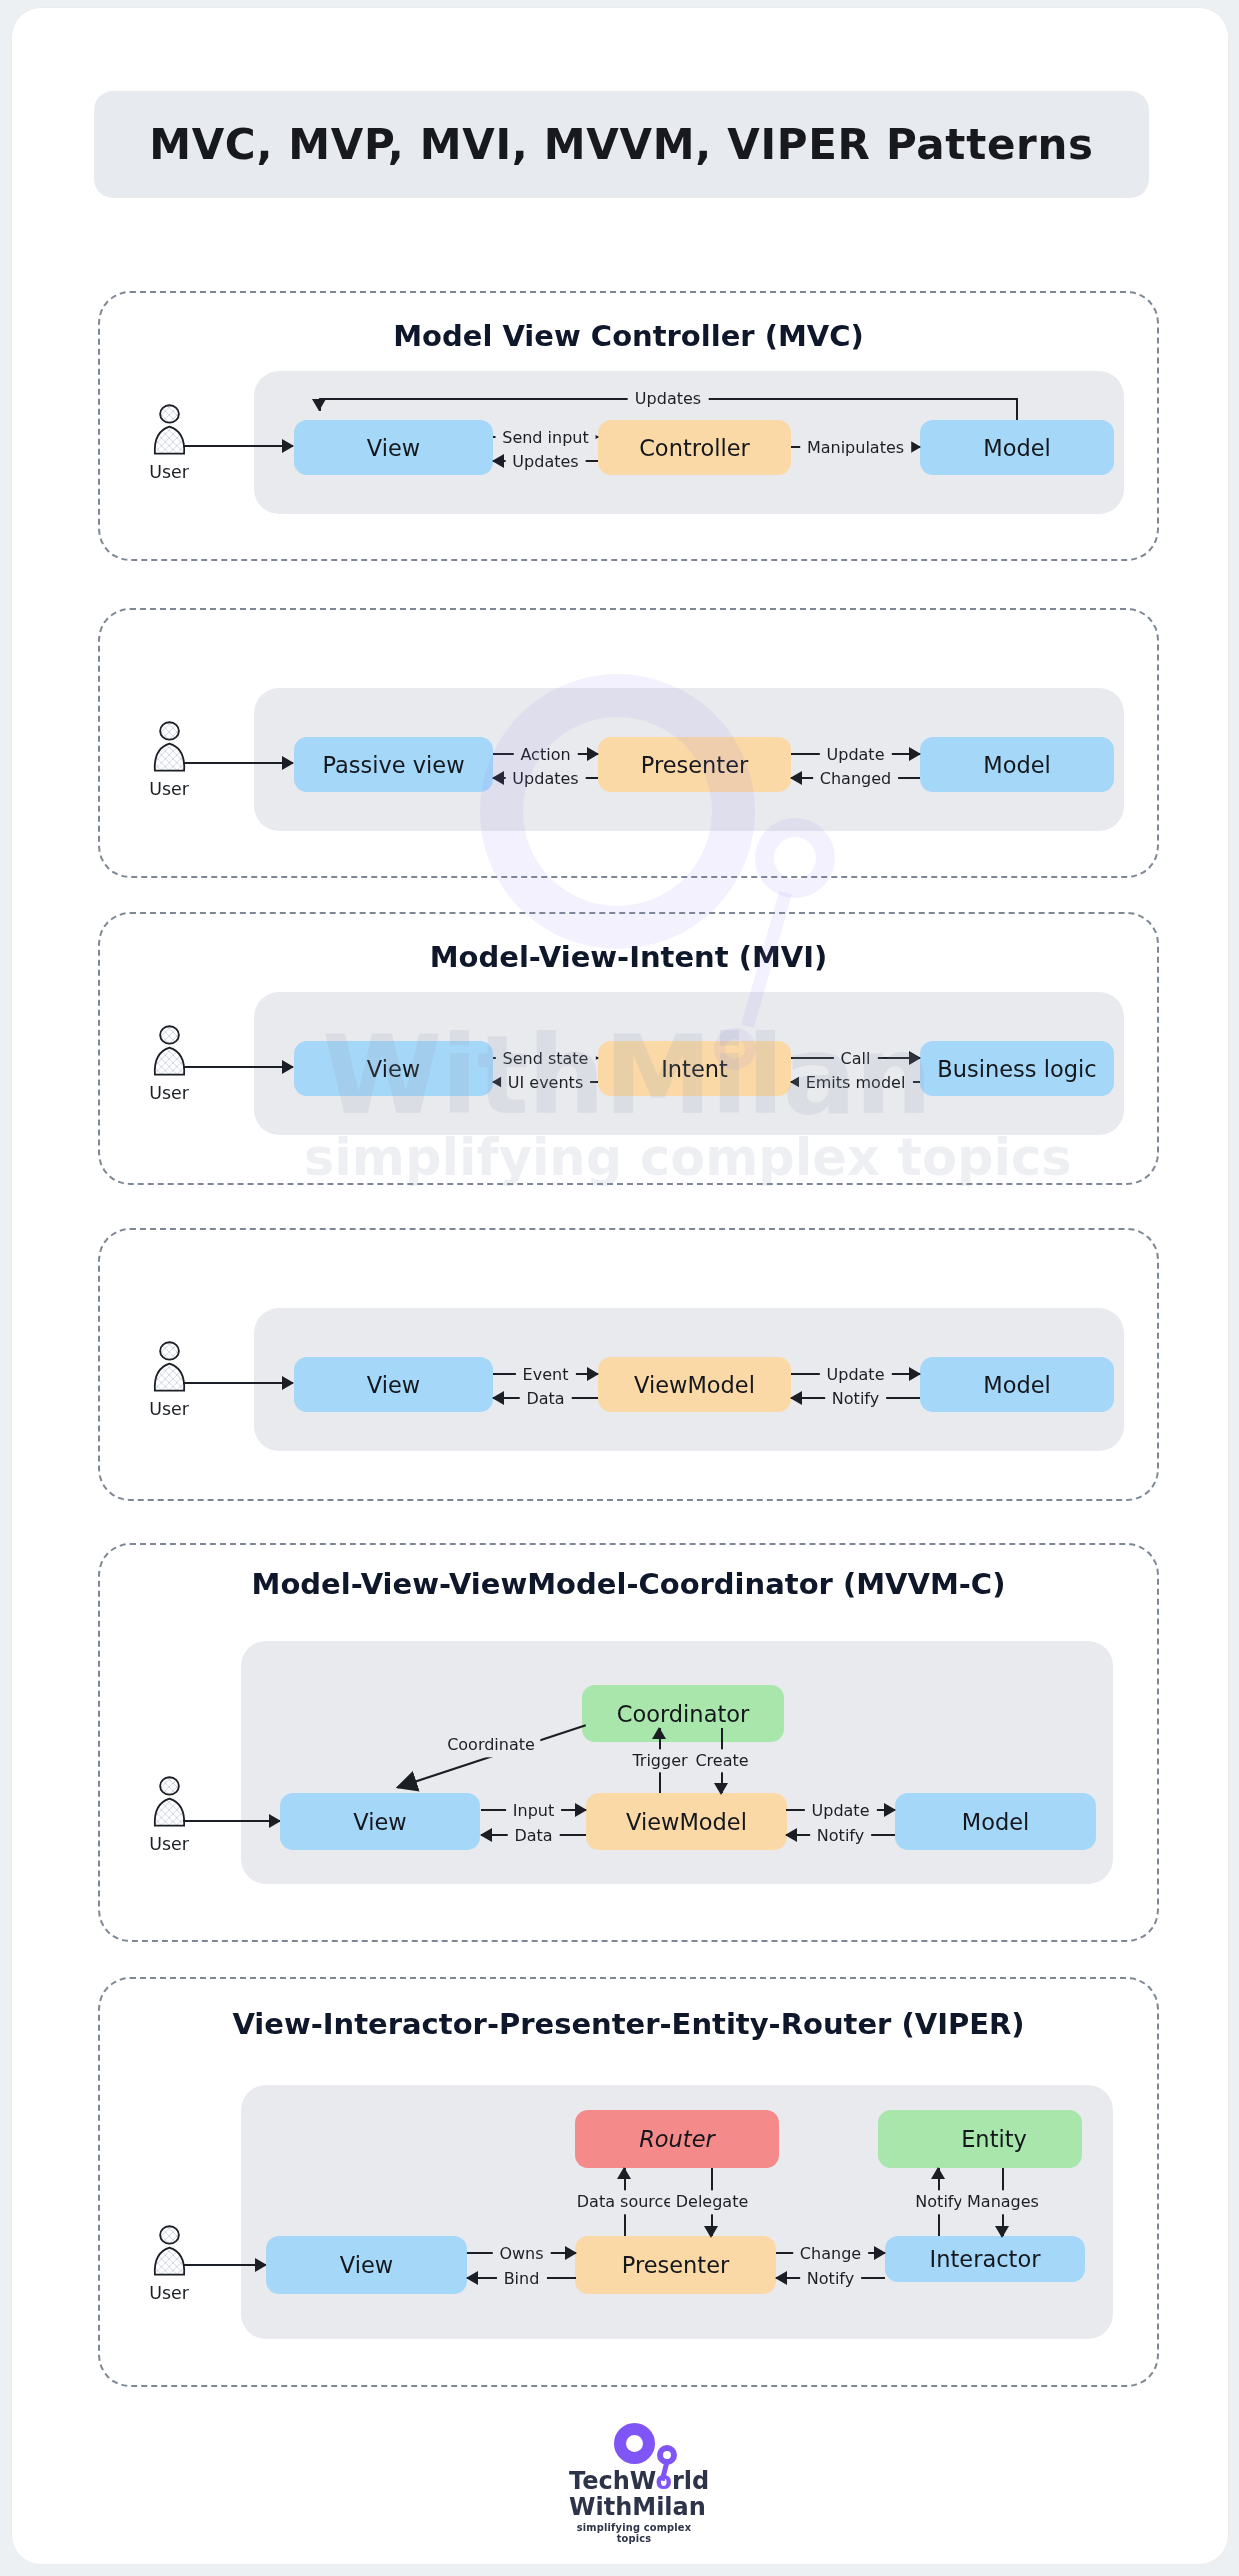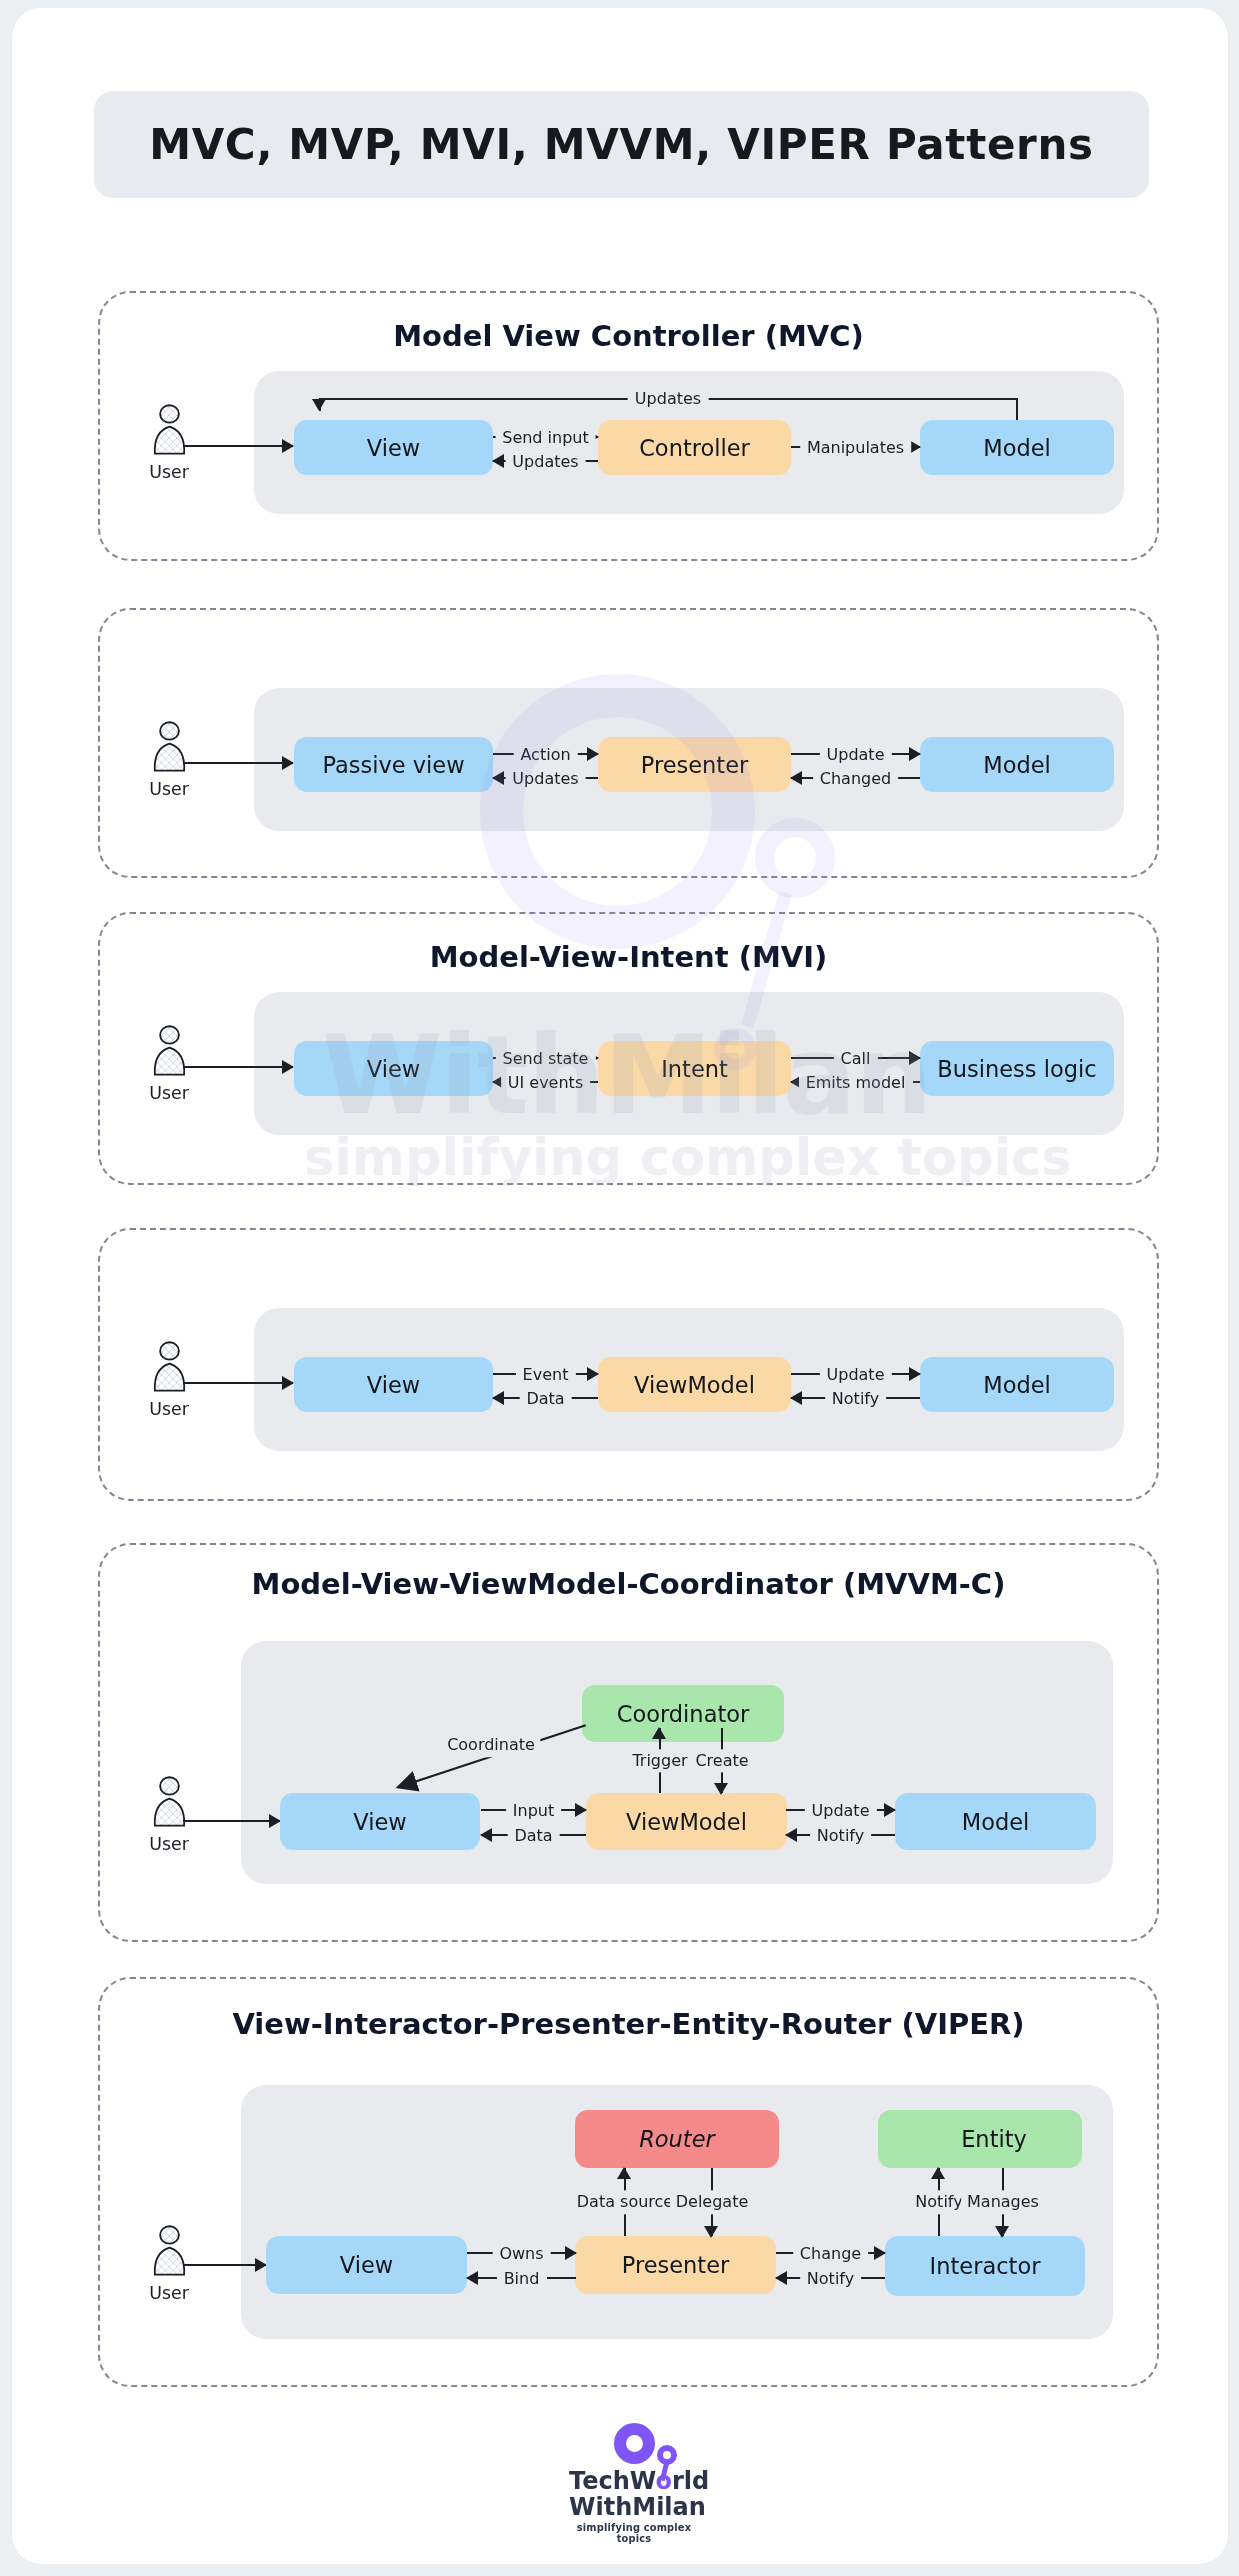--- a/index.html
+++ b/index.html
@@ -340,21 +340,21 @@
       <span class="ulabel">User</span>
     </div>
     <div class="harrow" style="left:83px;top:286px;width:83px;">
         <i class="hline"></i>
         <b class="head-r"></b>
       </div>
     <div class="box red" style="left:475px;top:131px;width:204px;height:58px;font-style:italic;">Router</div>
     <div class="box green" style="left:778px;top:131px;width:204px;height:58px;padding-left:28px;">Entity</div>
     <div class="box blue" style="left:166px;top:257px;width:201px;height:58px;">View</div>
     <div class="box orange" style="left:475px;top:257px;width:201px;height:58px;">Presenter</div>
-    <div class="box blue" style="left:785px;top:257px;width:200px;height:60px;">Interactor</div>
+    <div class="box blue" style="left:785px;top:257px;width:200px;height:46px;">Interactor</div>
 
     <div class="varrow" style="left:525px;top:189px;height:68px;">
         <i class="vline"></i>
         <b class="head-u"></b>
         <span class="vlab">Data source</span>
       </div>
     <div class="varrow" style="left:612px;top:189px;height:68px;">
         <i class="vline"></i>
         <b class="head-d"></b>
         <span class="vlab">Delegate</span>

